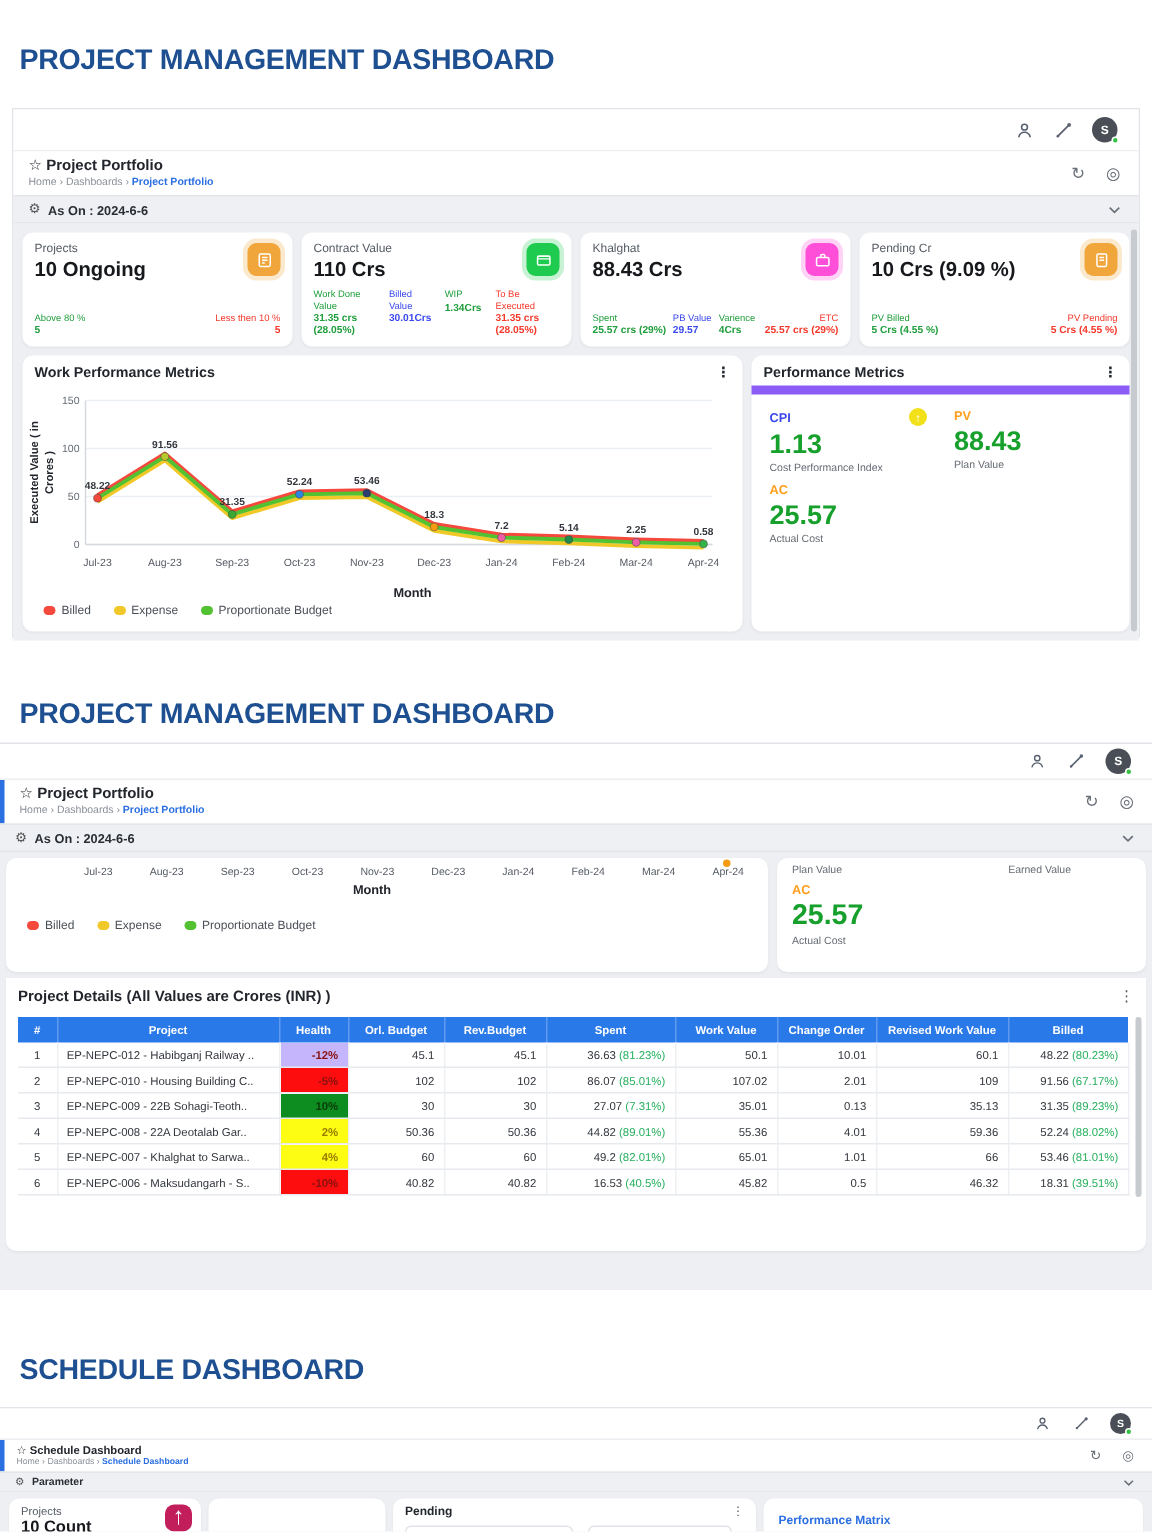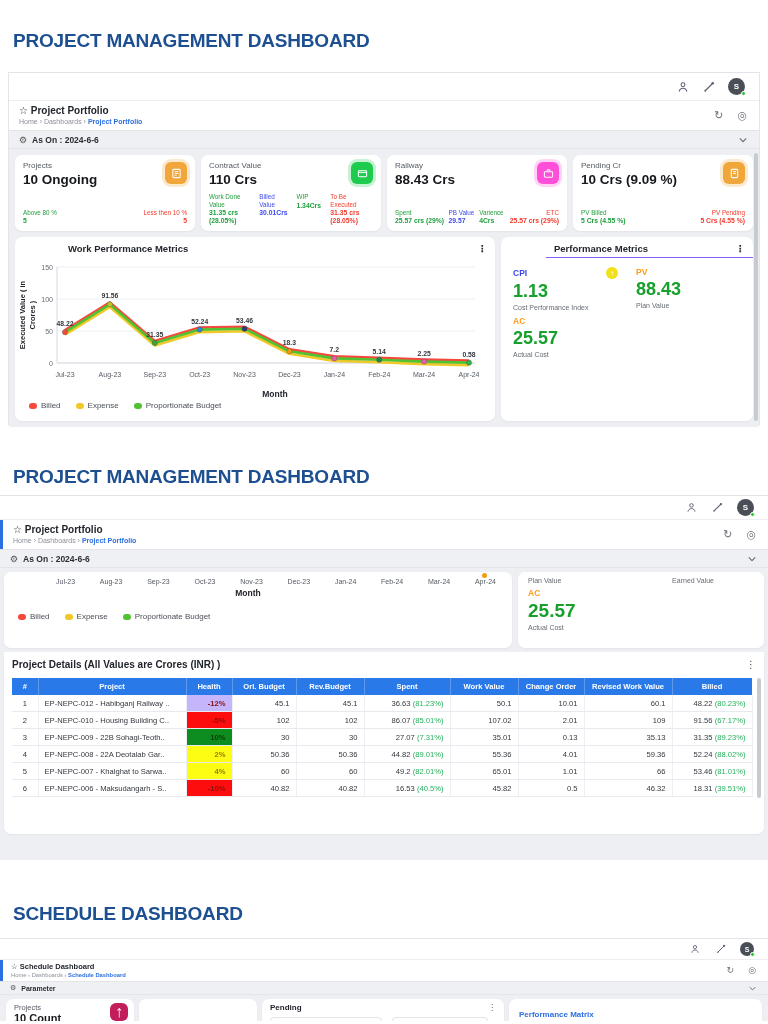--- a/index.html
+++ b/index.html
@@ -40,21 +40,21 @@
   .card .cvalue { font-size:13.5px; font-weight:800; color:#16181c; margin-top:2px; }
   .cicon { position:absolute; top:7px; right:8px; width:22px; height:22px; border-radius:6px;
     display:flex; align-items:center; justify-content:center; color:#fff; }
   .stats { position:absolute; left:8px; right:8px; bottom:6px; display:flex; justify-content:space-between; gap:4px; }
   .stat { min-width:0; }
   .stat .sl { font-size:6.3px; line-height:7.5px; }
   .stat .sv { font-size:6.8px; font-weight:800; line-height:8px; margin-top:1px; }
   
   .panelrow { display:flex; gap:6px; padding:6px; }
   .panel { background:#fff; border-radius:7px; box-shadow:0 1px 2px rgba(30,40,60,.05); }
-  .ptitle { display:flex; justify-content:space-between; align-items:center; padding:6px 8px 3px 8px;margin-left:45px; }
+  .ptitle { display:flex; justify-content:space-between; align-items:center; padding:6px 8px 3px 8px; }
   .ptitle span { font-size:9.5px; font-weight:700; color:#22262c; }
   .kebab { color:#555; font-size:10px; line-height:10px; }
   .legend { display:flex; gap:15px; align-items:center; padding:2px 0 0 14px; }
   .legend .li { display:flex; gap:4px; align-items:center; font-size:8px; color:#4a4f57; }
   .ldot { width:8px; height:6px; border-radius:4px; }
   .month-lab { text-align:center; font-size:8.5px; font-weight:800; color:#22262c; }
   
   .pm-grid { display:grid; grid-template-columns:1fr 1fr; padding:4px 12px; column-gap:18px; }
   .pm-item { margin-top:5px; }
   .pm-code { display:flex; justify-content:space-between; align-items:center; font-size:8.5px; font-weight:800; }
@@ -183,21 +183,21 @@
             <div class="sv" style="color: rgb(31, 158, 60);">1.34Crs</div>
           </div>
           <div class="stat" style="width:26%;">
             <div class="sl" style="color: rgb(244, 57, 43);">To Be Executed</div>
             <div class="sv" style="color: rgb(244, 57, 43);">31.35 crs (28.05%)</div>
           </div>
         </div>
       </div>
 
       <div class="card">
-        <div class="clabel">Railway</div>
+        <div class="clabel">Khalghat</div>
         <div class="cvalue">88.43 Crs</div>
         <span class="cicon" style="box-shadow: rgba(255, 79, 216, 0.25) 0px 0px 0px 3px; background-color: rgb(255, 79, 216);">
           <svg viewBox="0 0 12 12" width="11" height="11">
               <rect x="1.5" y="4" width="9" height="6" rx="1" fill="none" stroke="#fff" stroke-width="1.1"></rect>
               <path d="M4.5 4V2.8a1 1 0 0 1 1-1h1a1 1 0 0 1 1 1V4" fill="none" stroke="#fff" stroke-width="1.1"></path>
             </svg>
         </span>
         <div class="stats">
           <div class="stat" style="width:30%;">
             <div class="sl" style="color: rgb(31, 158, 60);">Spent</div>
@@ -306,21 +306,21 @@
               <span>Expense</span>
             </span>
           <span class="li">
               <span class="ldot" style="background-color: rgb(83, 194, 50);"></span>
               <span>Proportionate Budget</span>
             </span>
         </div>
       </div>
 
       <div class="panel" style="flex:1; height:184px;">
-        <div class="ptitle" style="border-bottom:1px solid #8b5cf6;">
+        <div class="ptitle" style="border-bottom:6px solid #8b5cf6;">
           <span>Performance Metrics</span>
           <span class="kebab">⋮</span>
         </div>
         <div class="pm-grid">
           <div class="pm-item">
             <div class="pm-code">
                 <span style="color: rgb(59, 73, 236);">CPI</span>
               <span class="badge" style="background-color: rgb(242, 224, 24);">↑</span>
               </div>
             <div class="pm-val">1.13</div>

